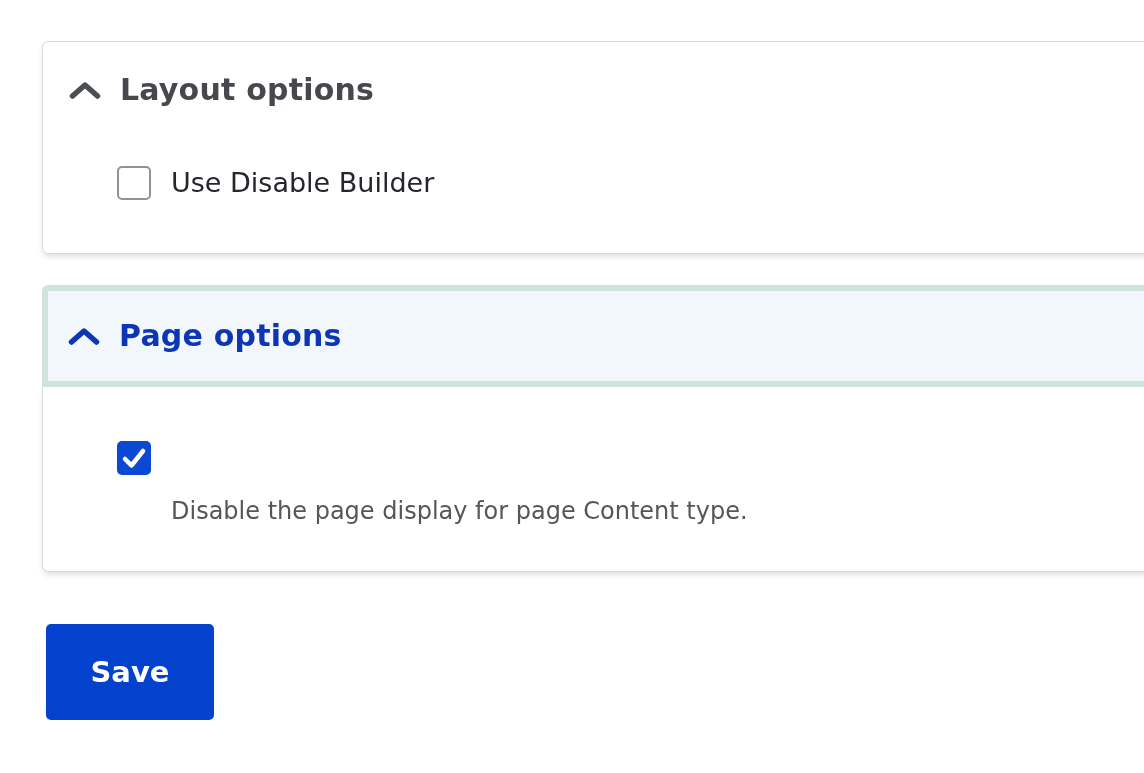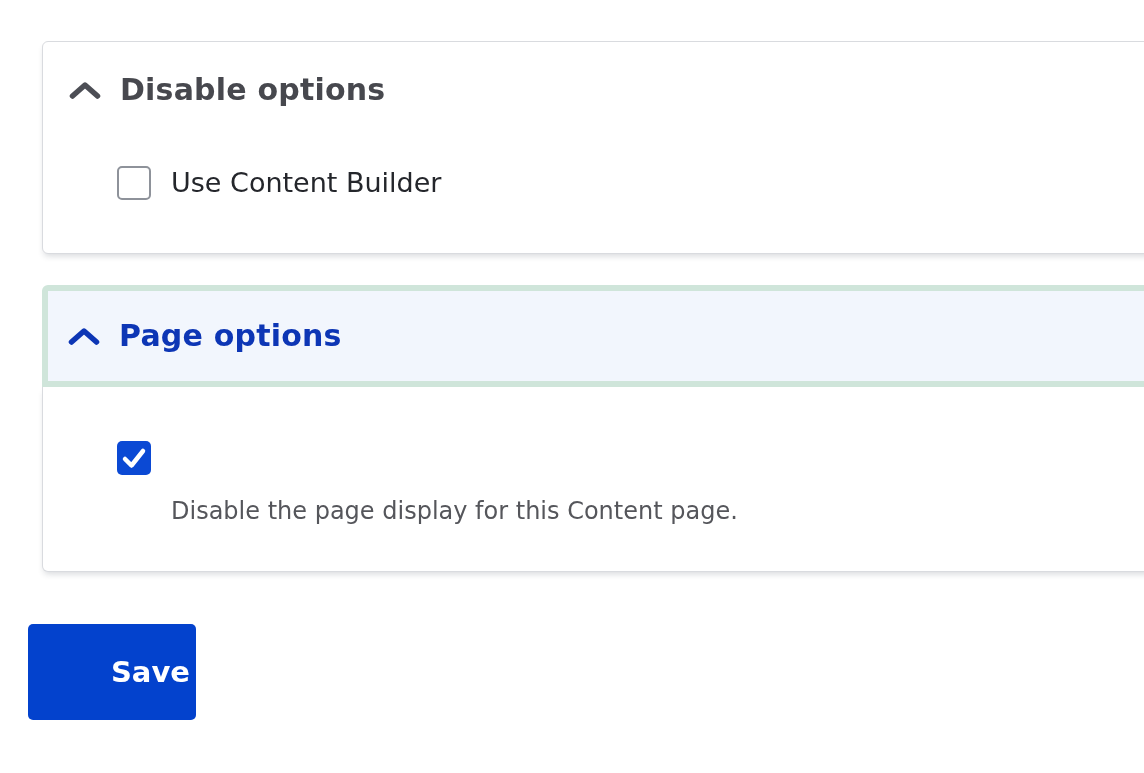--- a/index.html
+++ b/index.html
@@ -105,70 +105,69 @@
   .description {
     margin: 21px 0 0 54px;
     font-size: 24px;
     line-height: 30px;
     color: #55565b;
   }
 
   
   .save-button {
     display: block;
-    margin: 52px 0 0 28px;
+    margin: 52px 0 0 46px;
     width: 168px;
     height: 96px;
     background: #0342cd;
     color: #ffffff;
     font-family: "DejaVu Sans", "Liberation Sans", sans-serif;
     font-size: 29px;
     font-weight: bold;
     border: none;
     border-radius: 5px;
     cursor: pointer;
-    text-align: right;
   }
 </style>
 </head>
 <body>
 
 <main>
 
   <section class="details first">
     <div class="summary">
       <svg class="chevron gray" width="32" height="17" viewBox="0 0 32 17">
         <polyline points="3.5,14 16,3 28.5,14"></polyline>
       </svg>
-      <span class="section-title title-gray">Disable options</span>
+      <span class="section-title title-gray">Layout options</span>
     </div>
     <div class="body-1">
       <div class="checkbox-row">
         <span class="checkbox" role="checkbox" aria-checked="false">
           
         </span>
-        <label class="checkbox-label">Use Content Builder</label>
+        <label class="checkbox-label">Use Disable Builder</label>
       </div>
     </div>
   </section>
 
   <section class="details highlighted">
     <div class="summary summary-highlight">
       <svg class="chevron blue" width="32" height="17" viewBox="0 0 32 17">
         <polyline points="3.5,14 16,3 28.5,14"></polyline>
       </svg>
       <span class="section-title title-blue">Page options</span>
     </div>
     <div class="body-2">
       <div class="checkbox-row">
         <span class="checkbox checked" role="checkbox" aria-checked="true">
           <svg viewBox="0 0 34 34">
             <polyline points="8,18 14.5,24.5 26,10" fill="none" stroke="#ffffff" stroke-width="4.5" stroke-linecap="round" stroke-linejoin="round"></polyline>
           </svg>
         </span>
       </div>
-      <div class="description">Disable the page display for this Content page.</div>
+      <div class="description">Disable the page display for page Content type.</div>
     </div>
   </section>
 
   <button class="save-button">Save</button>
 
 </main>
 
 </body></html>

